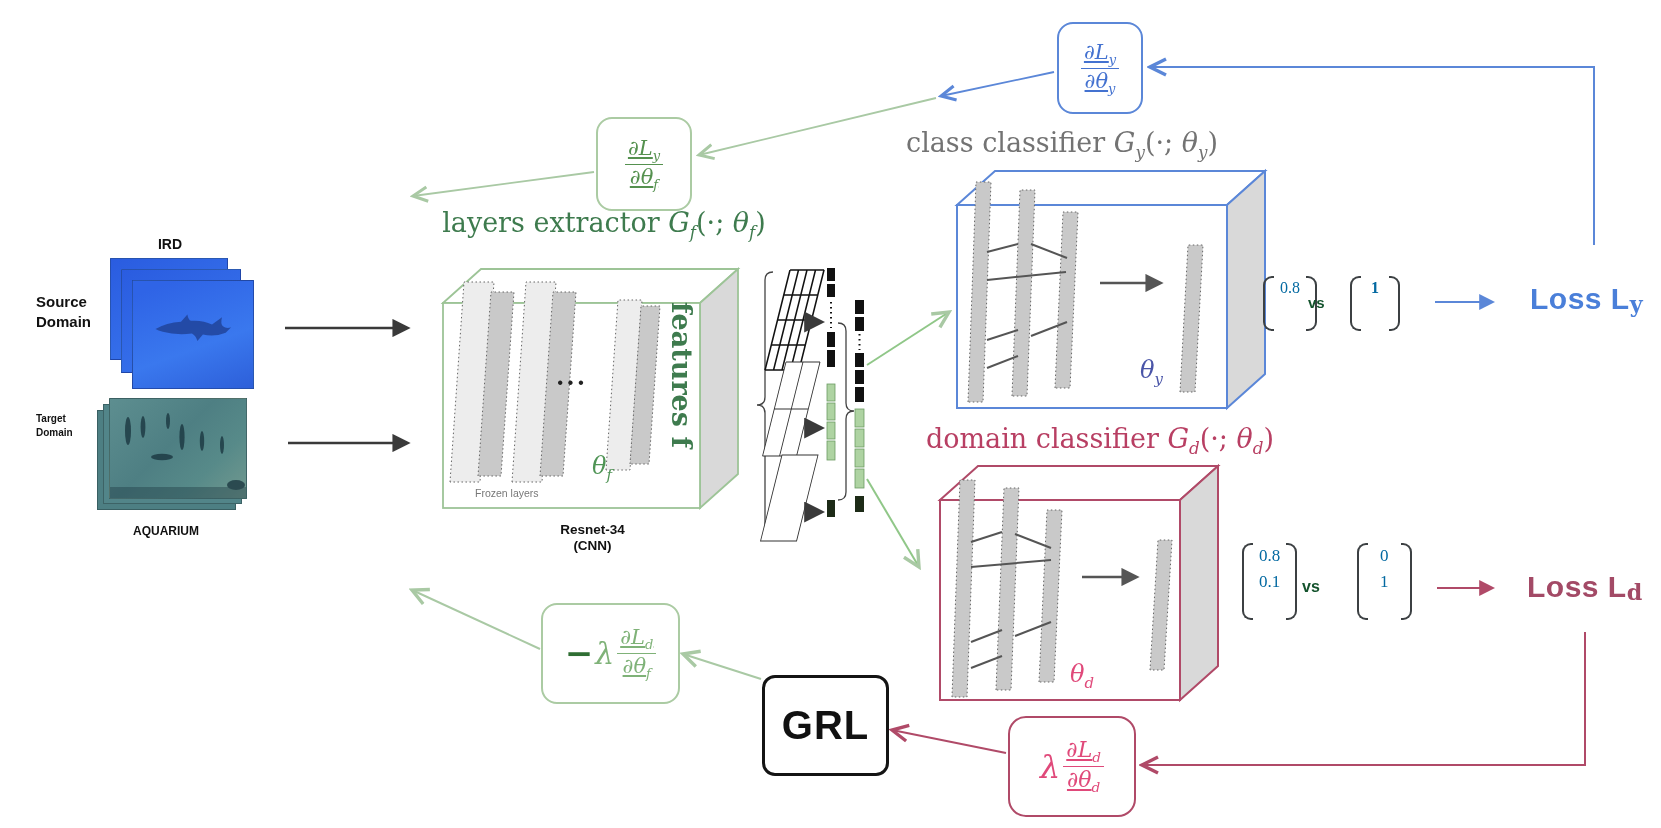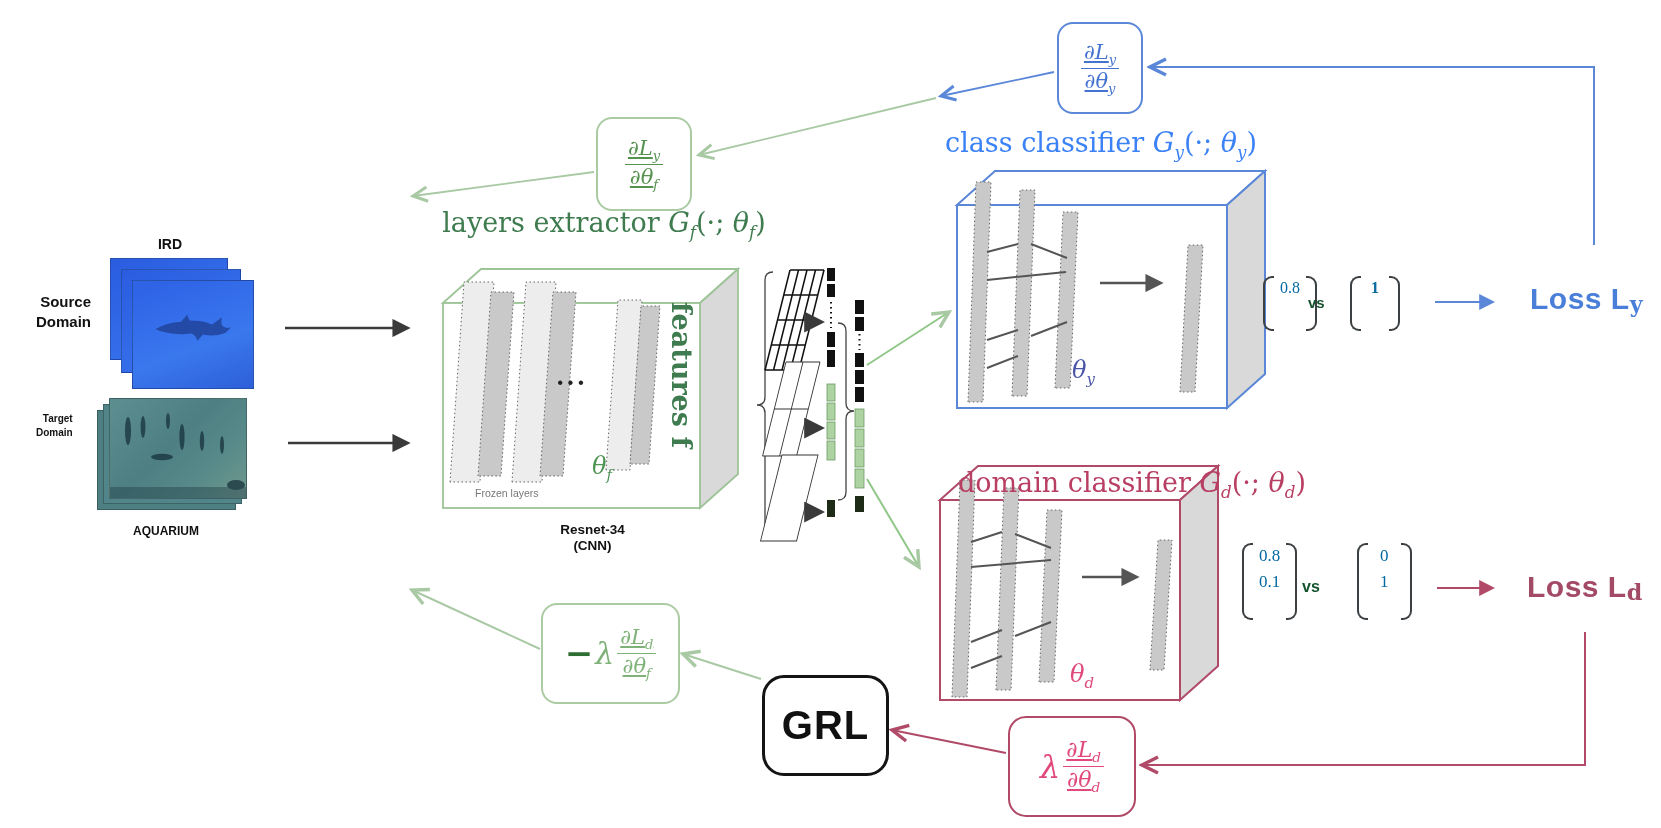--- a/index.html
+++ b/index.html
@@ -1,20 +1,20 @@
 <!DOCTYPE html>
 <html><head>
 <meta charset="utf-8">
 <style>
   html,body{margin:0;padding:0;background:#fff;}
   #canvas{position:relative;width:1661px;height:828px;background:#fff;overflow:hidden;
           font-family:"Liberation Sans",sans-serif;}
   #wires{position:absolute;left:0;top:0;}
   .abs{position:absolute;}
-  .lbl{font-family:"Liberation Sans",sans-serif;font-weight:bold;color:#111;text-align:right;}
+  .lbl{font-family:"Liberation Sans",sans-serif;font-weight:bold;color:#111;}
   .pre{white-space:pre-line;}
   .ctr{text-align:center;}
   .math{font-family:"DejaVu Serif",serif;}
   .mi{font-style:italic;}
   sub.msub,.msub{font-style:italic;font-size:0.62em;}
   .fig-title{font-family:"DejaVu Serif",serif;font-size:27px;white-space:nowrap;}
   .gbox{border-radius:16px;background:#fff;display:flex;align-items:center;justify-content:center;
         font-family:"DejaVu Serif",serif;}
   .mfrac{display:inline-flex;flex-direction:column;align-items:center;line-height:1.05;text-decoration:underline;}
   .mfrac .num{border-bottom:1.6px solid currentColor;padding:0 3px 1px 3px;}
@@ -227,24 +227,24 @@
 <div class="abs math" style="left:556px;top:362px;font-size:24px;font-weight:bold;color:#222;letter-spacing:2px;">...</div>
 <div class="abs theta" style="left:592px;top:452px;color:#4f9455;">
   <span class="mi">θ</span><sub class="msub">f</sub>
 </div>
 <div class="abs math" style="left:697px;top:302px;width:168px;font-size:27px;font-weight:bold;color:#3e7b4e;transform:rotate(90deg);transform-origin:top left;white-space:nowrap;">features f</div>
 <div class="abs" style="left:475px;top:487px;font-size:10.5px;color:#777;font-family:'Liberation Sans',sans-serif;">Frozen layers</div>
 <div class="abs lbl ctr pre" style="left:520px;top:522px;width:145px;font-size:13.5px;line-height:1.2;">Resnet-34
 (CNN)</div>
 
 
-<div class="abs fig-title ctr" style="left:905px;top:127px;width:392px;color:#3b82f6;">
+<div class="abs fig-title ctr" style="left:866px;top:127px;width:392px;color:#737373;">
   <span>class classifier </span><span class="mi">G</span><sub class="msub">y</sub><span>(·; </span><span class="mi">θ</span><sub class="msub">y</sub><span>)</span>
 </div>
-<div class="abs theta" style="left:1072px;top:356px;color:#4a55a8;">
+<div class="abs theta" style="left:1140px;top:356px;color:#4a55a8;">
   <span class="mi">θ</span><sub class="msub">y</sub>
 </div>
 
 <div class="vec abs" style="left:1263px;top:276px;height:55px;">
   <span class="bl"></span>
   <div class="vals">
         <span>0.8</span>
       </div>
   <span class="br"></span>
 </div>
@@ -253,21 +253,21 @@
   <span class="bl"></span>
   <div class="vals" style="padding:0 10px;">
         <span>1</span>
       </div>
   <span class="br"></span>
 </div>
 <div class="abs loss" style="left:1530px;top:282px;color:#4a7fd9;">
   <span>Loss L</span><span class="lsub">y</span>
 </div>
 
-<div class="abs fig-title ctr" style="left:932px;top:423px;width:400px;color:#b83f63;margin-top:44px;">
+<div class="abs fig-title ctr" style="left:900px;top:423px;width:400px;color:#b83f63;">
   <span>domain classifier </span><span class="mi">G</span><sub class="msub">d</sub><span>(·; </span><span class="mi">θ</span><sub class="msub">d</sub><span>)</span>
 </div>
 <div class="abs theta" style="left:1070px;top:660px;color:#e0497a;">
   <span class="mi">θ</span><sub class="msub">d</sub>
 </div>
 
 <div class="vec abs" style="left:1242px;top:543px;height:77px;">
   <span class="bl"></span>
   <div class="vals" style="font-size:17px;">
     <span>0.8</span>
@@ -312,17 +312,17 @@
 </div>
 
 <div class="gbox abs" style="left:1008px;top:716px;width:124px;height:97px;border:2px solid #b04a68;color:#e0497a;font-size:22px;border-radius:18px;">
   <span class="mi" style="font-size:32px;margin-right:3px;">λ</span>
   <span class="mfrac">
     <span class="num"><span class="mi">∂L</span><sub class="msub">d</sub></span>
     <span class="den"><span class="mi">∂θ</span><sub class="msub">d</sub></span>
   </span>
 </div>
 
-<div class="abs" style="left:762px;top:675px;width:121px;height:95px;border:3.5px solid #141414;border-radius:22px;display:flex;align-items:center;justify-content:center;background:#fff;">
+<div class="abs" style="left:762px;top:675px;width:121px;height:95px;border:3.5px solid #141414;border-radius:13px;display:flex;align-items:center;justify-content:center;background:#fff;">
   <span class="lbl" style="font-size:40px;letter-spacing:1px;">GRL</span>
 </div>
 
 </div>
 
 </body></html>

